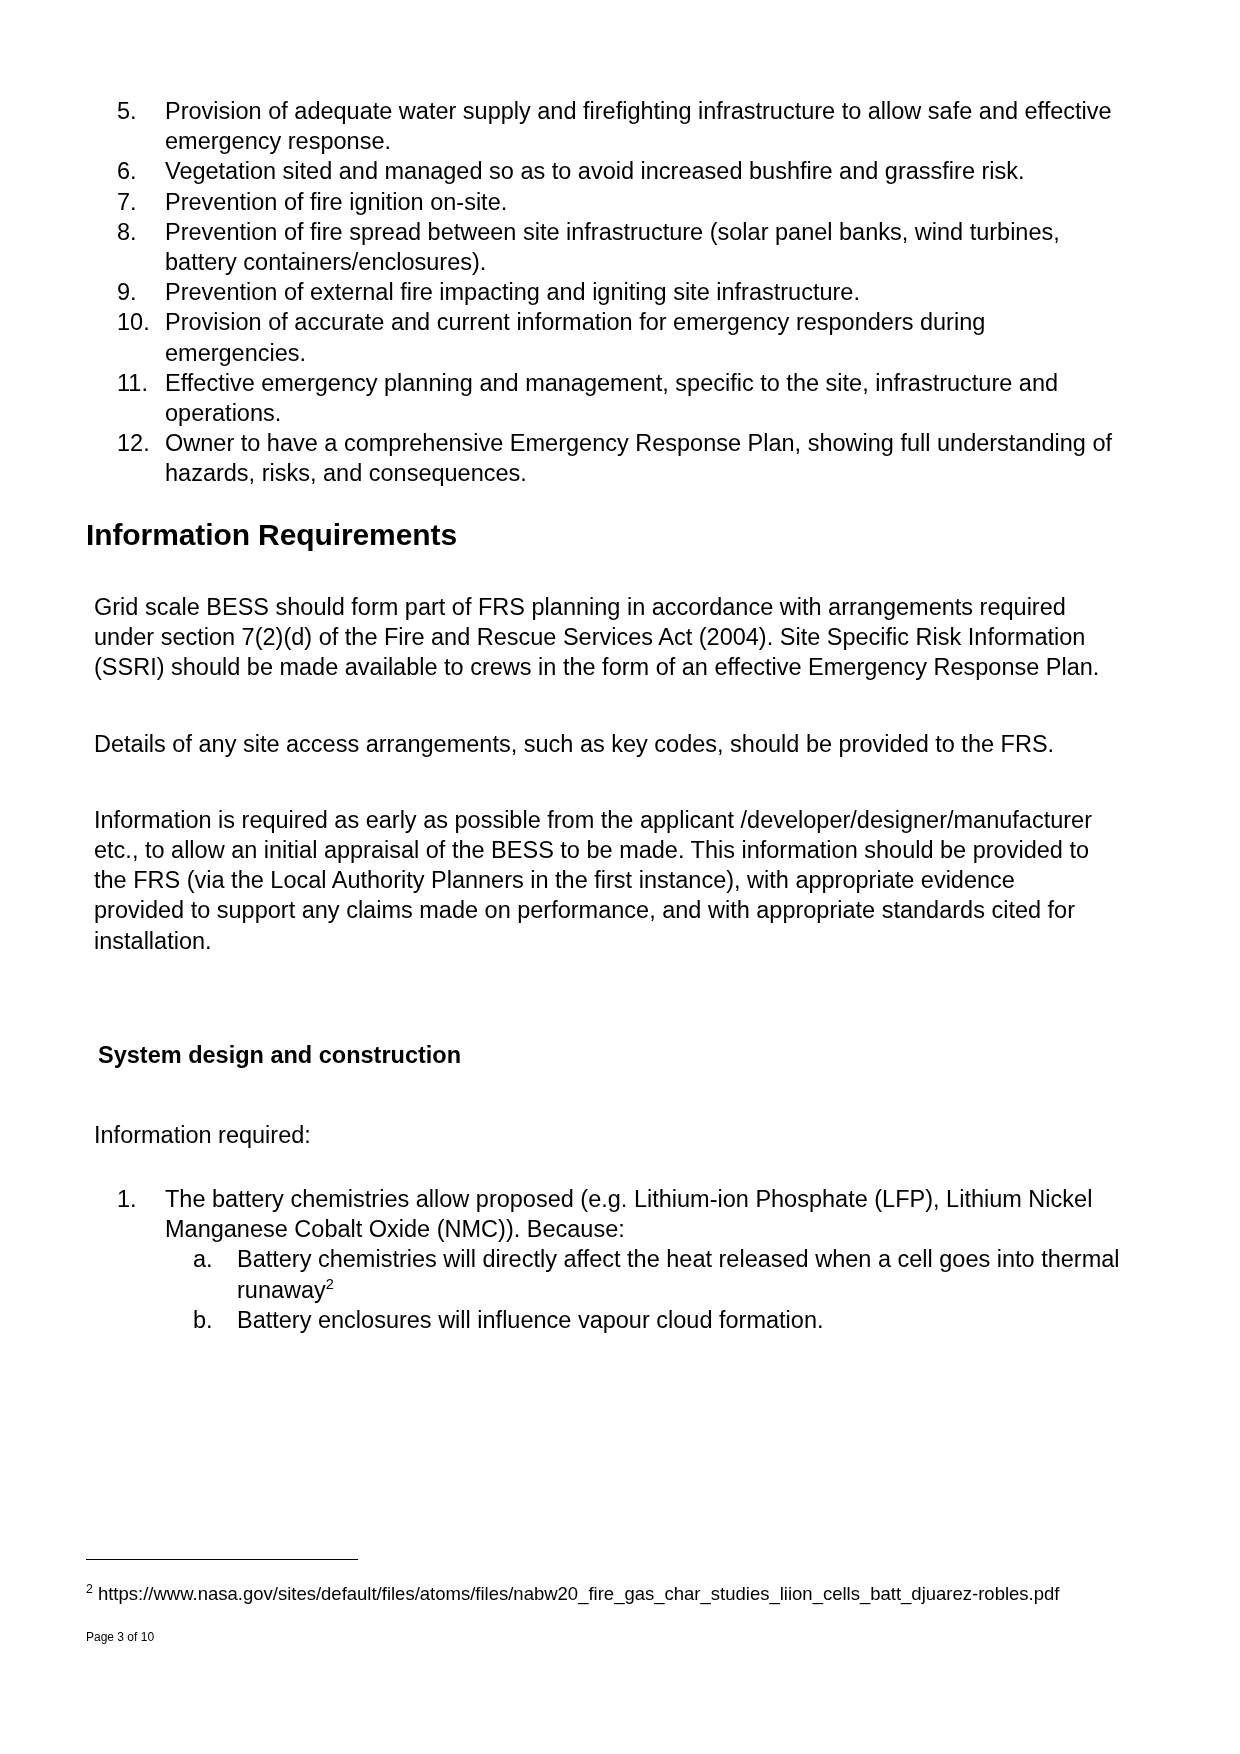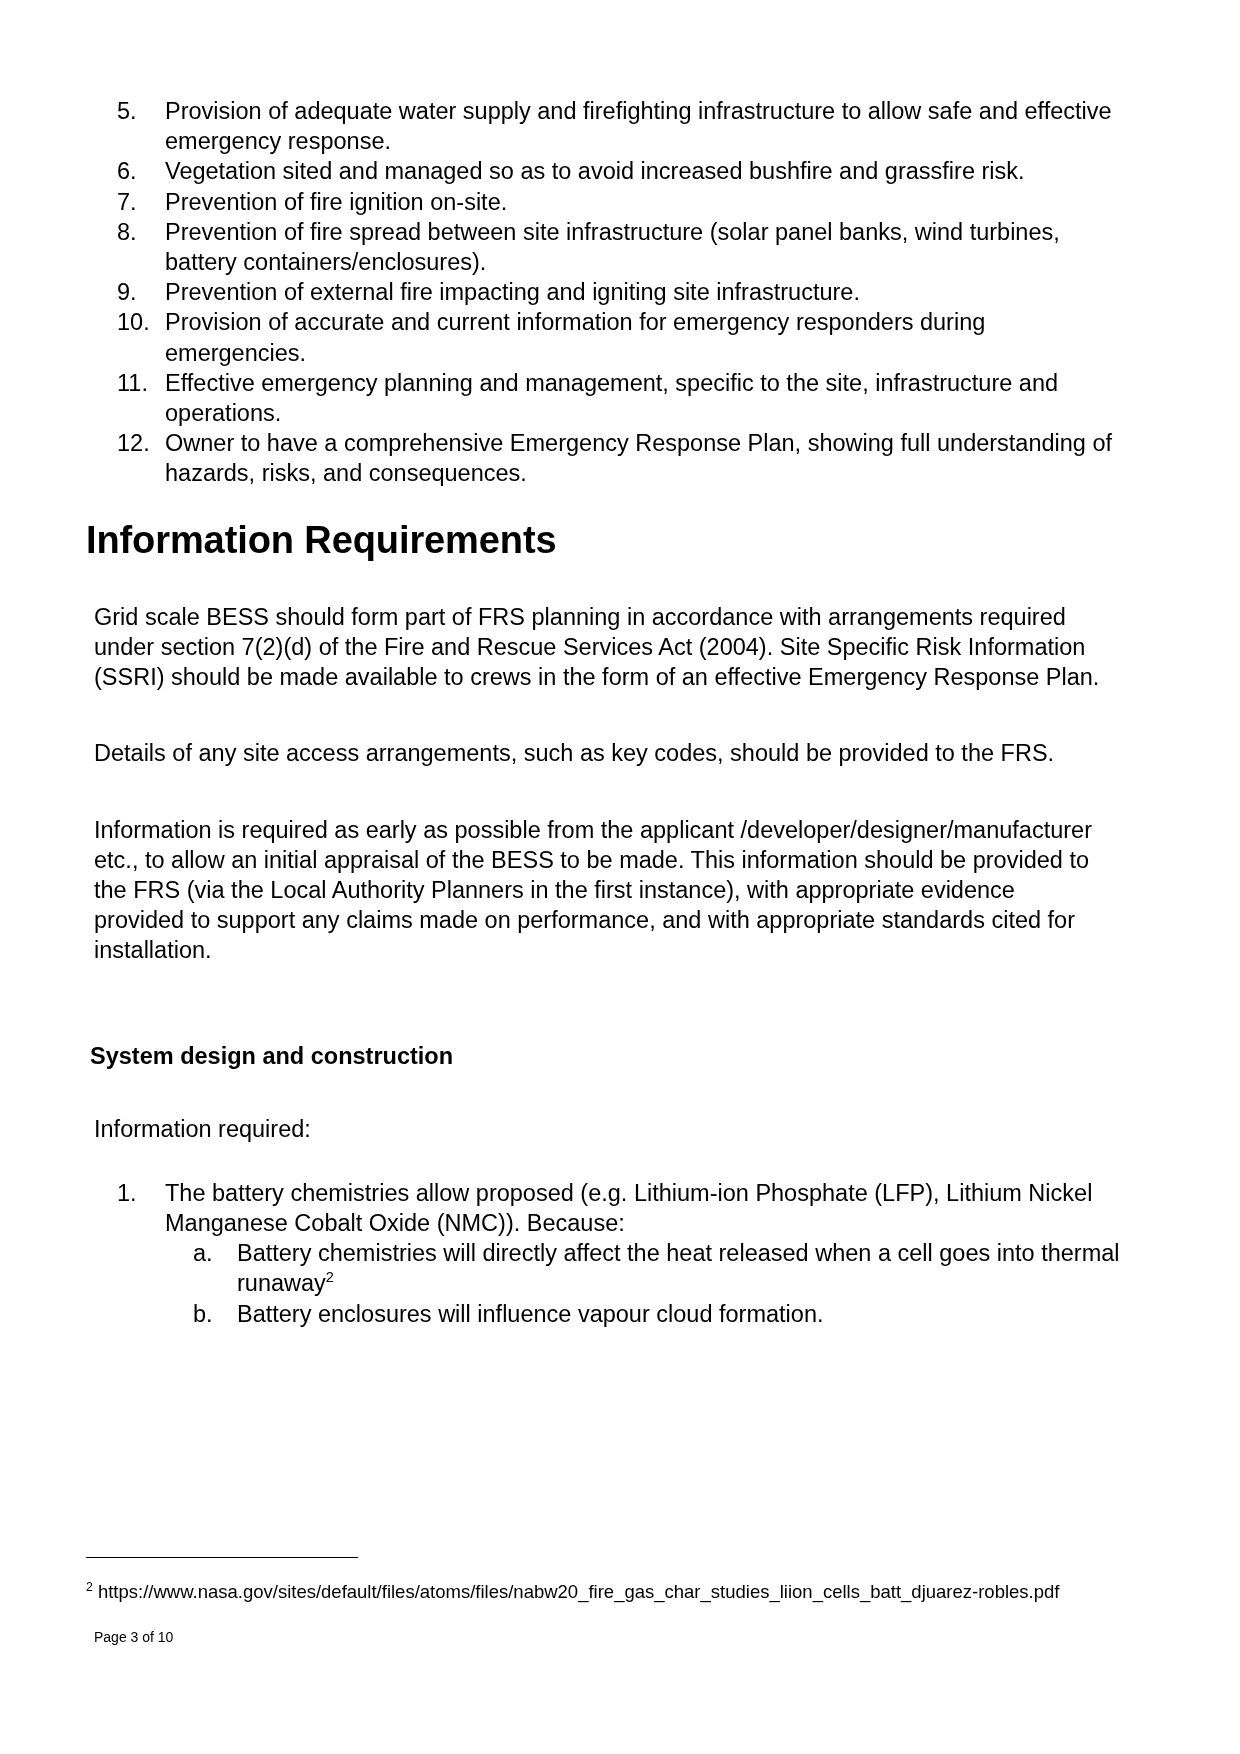--- a/index.html
+++ b/index.html
@@ -66,30 +66,30 @@
   ol.alphalist > li .marker {
     position: absolute;
     left: 28px;
     top: 0;
   }
 
   .sub-wrap { margin-top: 0; }
 
   
   h1.h-major {
-    font-size: 38px;
+    font-size: 30px;
     font-weight: bold;
     margin: 29px 0 0 0;
     line-height: 1.22;
     letter-spacing: -0.1px;
   }
   h2.h-sub {
     font-size: 23.5px;
     font-weight: bold;
-    margin: 4px;
+    margin: 12px;
     line-height: 1.285;
   }
 
   
   p.body {
     font-size: 23.5px;
     line-height: 1.285;
     margin: 8px;
     max-width: 1010px;
   }
@@ -124,23 +124,22 @@
   }
   p.footnote sup {
     font-size: 0.66em;
     vertical-align: super;
     line-height: 0;
   }
   .footer-row {
     display: flex;
     align-items: baseline;
     margin-top: 24px;
-    font-size: 14px;
+    font-size: 12px;
     line-height: 1.3;
-    margin-left: 8px;
   }
   .footer-left { width: 320px; }
   .footer-center { flex: 1; }
 </style>
 </head>
 <body>
 
 <div class="page">
   <div class="content">
 

